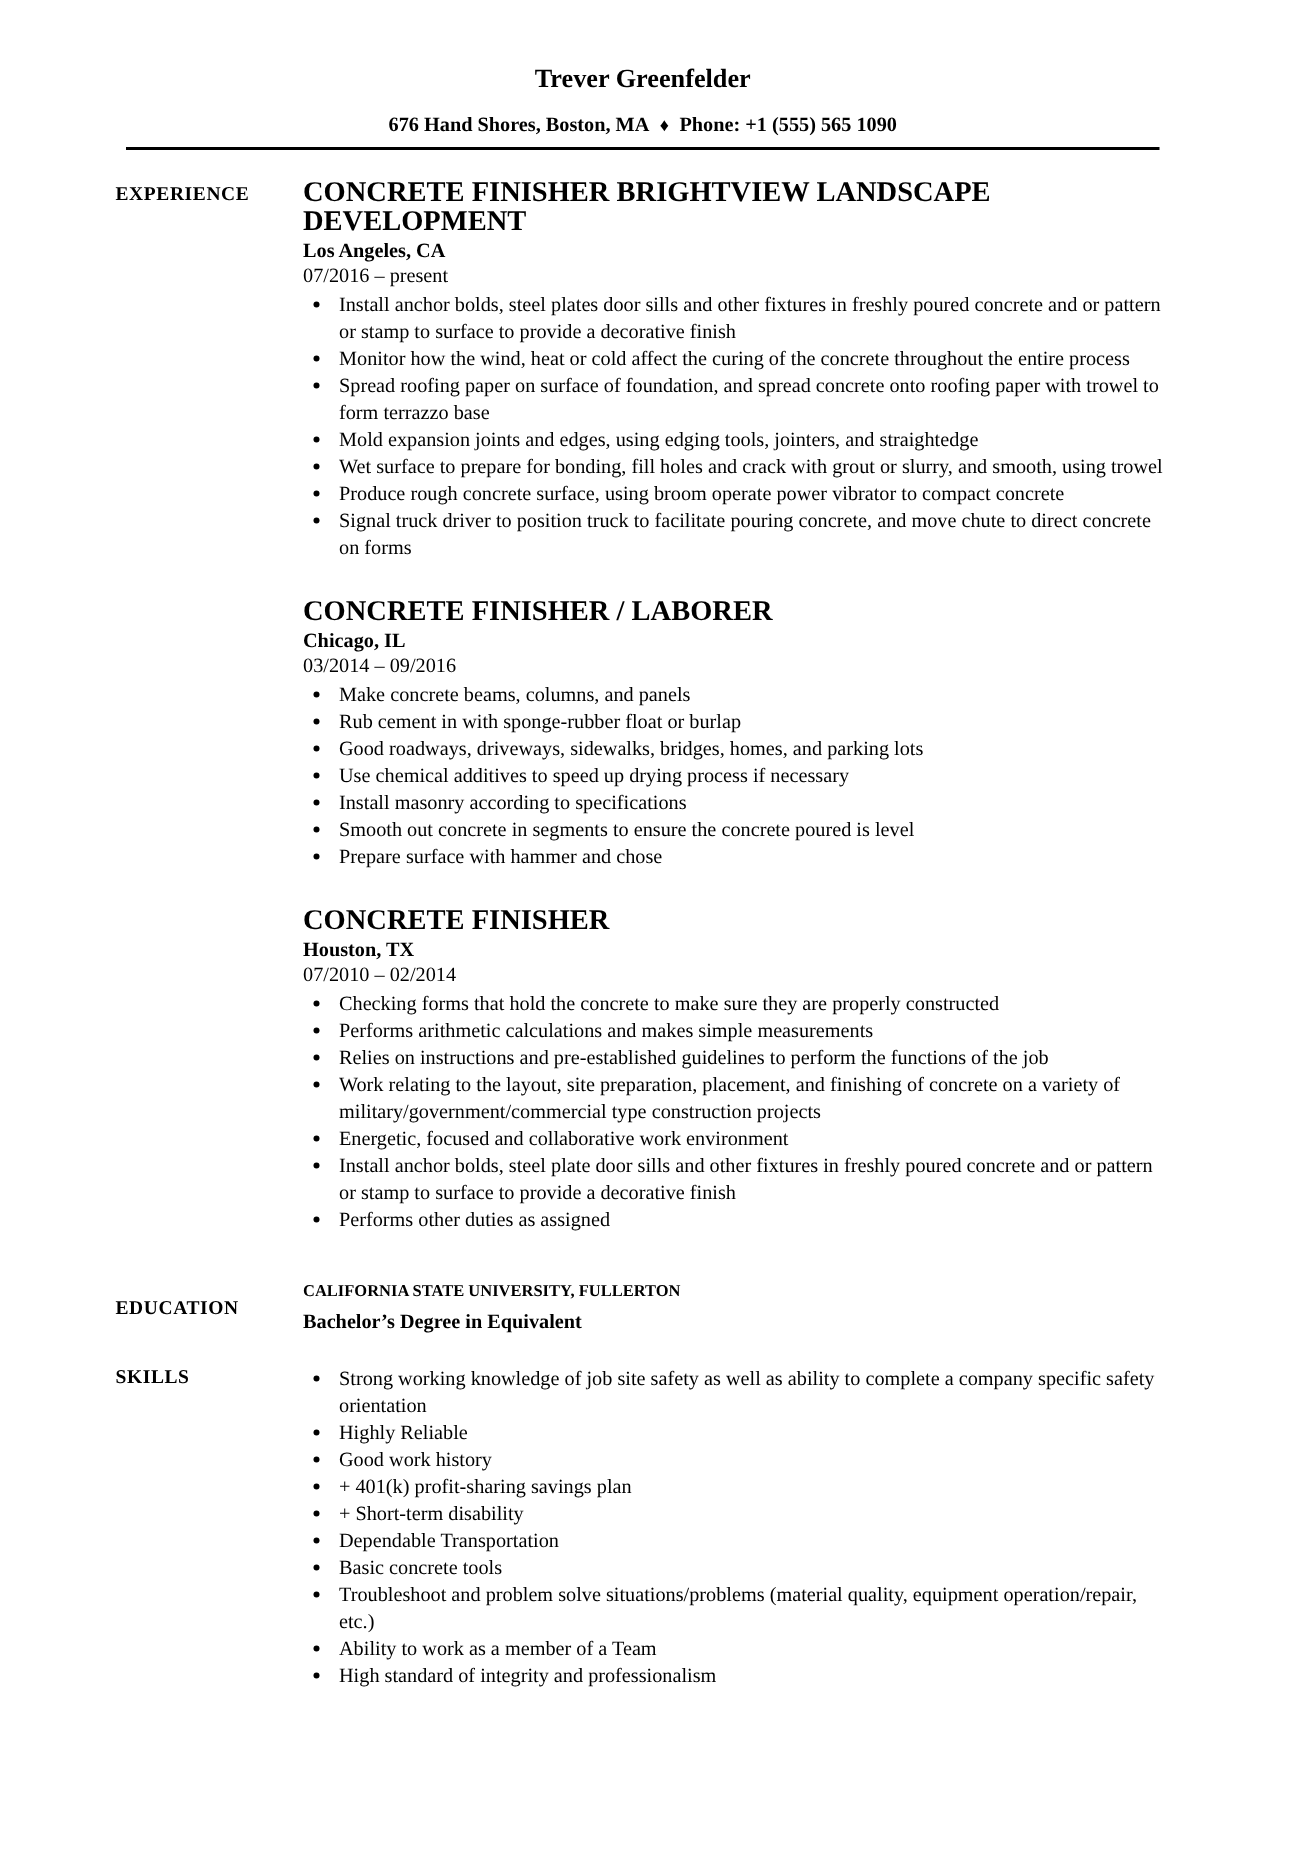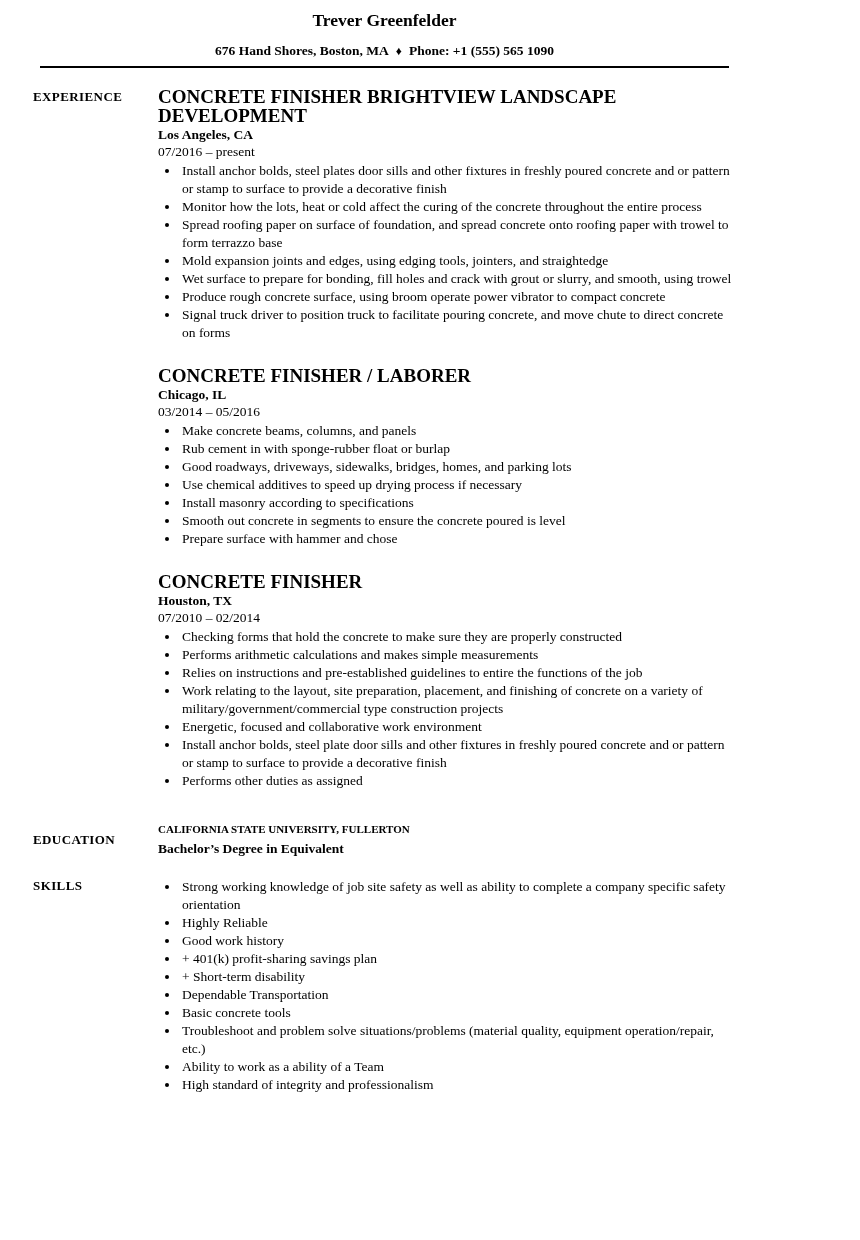--- a/index.html
+++ b/index.html
@@ -6,21 +6,21 @@
   html, body { background: #ffffff; }
   body {
     width: 860px;
     height: 1240px;
     font-family: "Liberation Serif", serif;
     color: #000000;
     font-size: 13.5px;
     line-height: 18px;
     overflow: hidden;
   }
-  .page { width: 769px; height: 1240px; padding-top: 10px; }
+  .page { width: 769px; height: 1240px; padding-top: 42px; margin-left: 44px; }
 
   
   .header { text-align: center; }
   .candidate-name { font-size: 17.5px; font-weight: bold; line-height: 20px; }
   .contact-line { margin-top: 12px; font-weight: bold; font-size: 13.5px; line-height: 18px; }
   .diamond { margin: 0 7px; font-size: 12px; }
   .rule { border: none; border-top: 2.5px solid #000; margin: 6px 40px 0 40px; }
 
   
   .row { display: flex; align-items: flex-start; }
@@ -72,38 +72,38 @@
     <div class="content-col">
 
         <article class="job">
           <h2 class="job-title">CONCRETE FINISHER BRIGHTVIEW LANDSCAPE DEVELOPMENT</h2>
           <div class="job-location">Los Angeles, CA</div>
           <div class="job-dates">07/2016 – present</div>
           <ul class="bullets">
 
               <li class="bullet">Install anchor bolds, steel plates door sills and other fixtures in freshly poured concrete and or pattern or stamp to surface to provide a decorative finish</li>
 
-              <li class="bullet">Monitor how the lots, heat or cold affect the curing of the concrete throughout the entire process</li>
+              <li class="bullet">Monitor how the wind, heat or cold affect the curing of the concrete throughout the entire process</li>
 
               <li class="bullet">Spread roofing paper on surface of foundation, and spread concrete onto roofing paper with trowel to form terrazzo base</li>
 
               <li class="bullet">Mold expansion joints and edges, using edging tools, jointers, and straightedge</li>
 
               <li class="bullet">Wet surface to prepare for bonding, fill holes and crack with grout or slurry, and smooth, using trowel</li>
 
               <li class="bullet">Produce rough concrete surface, using broom operate power vibrator to compact concrete</li>
 
               <li class="bullet">Signal truck driver to position truck to facilitate pouring concrete, and move chute to direct concrete on forms</li>
             </ul>
         </article>
 
         <article class="job">
           <h2 class="job-title">CONCRETE FINISHER / LABORER</h2>
           <div class="job-location">Chicago, IL</div>
-          <div class="job-dates">03/2014 – 05/2016</div>
+          <div class="job-dates">03/2014 – 09/2016</div>
           <ul class="bullets">
 
               <li class="bullet">Make concrete beams, columns, and panels</li>
 
               <li class="bullet">Rub cement in with sponge-rubber float or burlap</li>
 
               <li class="bullet">Good roadways, driveways, sidewalks, bridges, homes, and parking lots</li>
 
               <li class="bullet">Use chemical additives to speed up drying process if necessary</li>
 
@@ -118,21 +118,21 @@
         <article class="job">
           <h2 class="job-title">CONCRETE FINISHER</h2>
           <div class="job-location">Houston, TX</div>
           <div class="job-dates">07/2010 – 02/2014</div>
           <ul class="bullets">
 
               <li class="bullet">Checking forms that hold the concrete to make sure they are properly constructed</li>
 
               <li class="bullet">Performs arithmetic calculations and makes simple measurements</li>
 
-              <li class="bullet">Relies on instructions and pre-established guidelines to entire the functions of the job</li>
+              <li class="bullet">Relies on instructions and pre-established guidelines to perform the functions of the job</li>
 
               <li class="bullet">Work relating to the layout, site preparation, placement, and finishing of concrete on a variety of military/government/commercial type construction projects</li>
 
               <li class="bullet">Energetic, focused and collaborative work environment</li>
 
               <li class="bullet">Install anchor bolds, steel plate door sills and other fixtures in freshly poured concrete and or pattern or stamp to surface to provide a decorative finish</li>
 
               <li class="bullet">Performs other duties as assigned</li>
             </ul>
         </article>
@@ -161,20 +161,20 @@
           <li class="bullet">+ 401(k) profit-sharing savings plan</li>
 
           <li class="bullet">+ Short-term disability</li>
 
           <li class="bullet">Dependable Transportation</li>
 
           <li class="bullet">Basic concrete tools</li>
 
           <li class="bullet">Troubleshoot and problem solve situations/problems (material quality, equipment operation/repair, etc.)</li>
 
-          <li class="bullet">Ability to work as a ability of a Team</li>
+          <li class="bullet">Ability to work as a member of a Team</li>
 
           <li class="bullet">High standard of integrity and professionalism</li>
         </ul>
     </div>
   </section>
 
 </div>
 
 </body></html>

